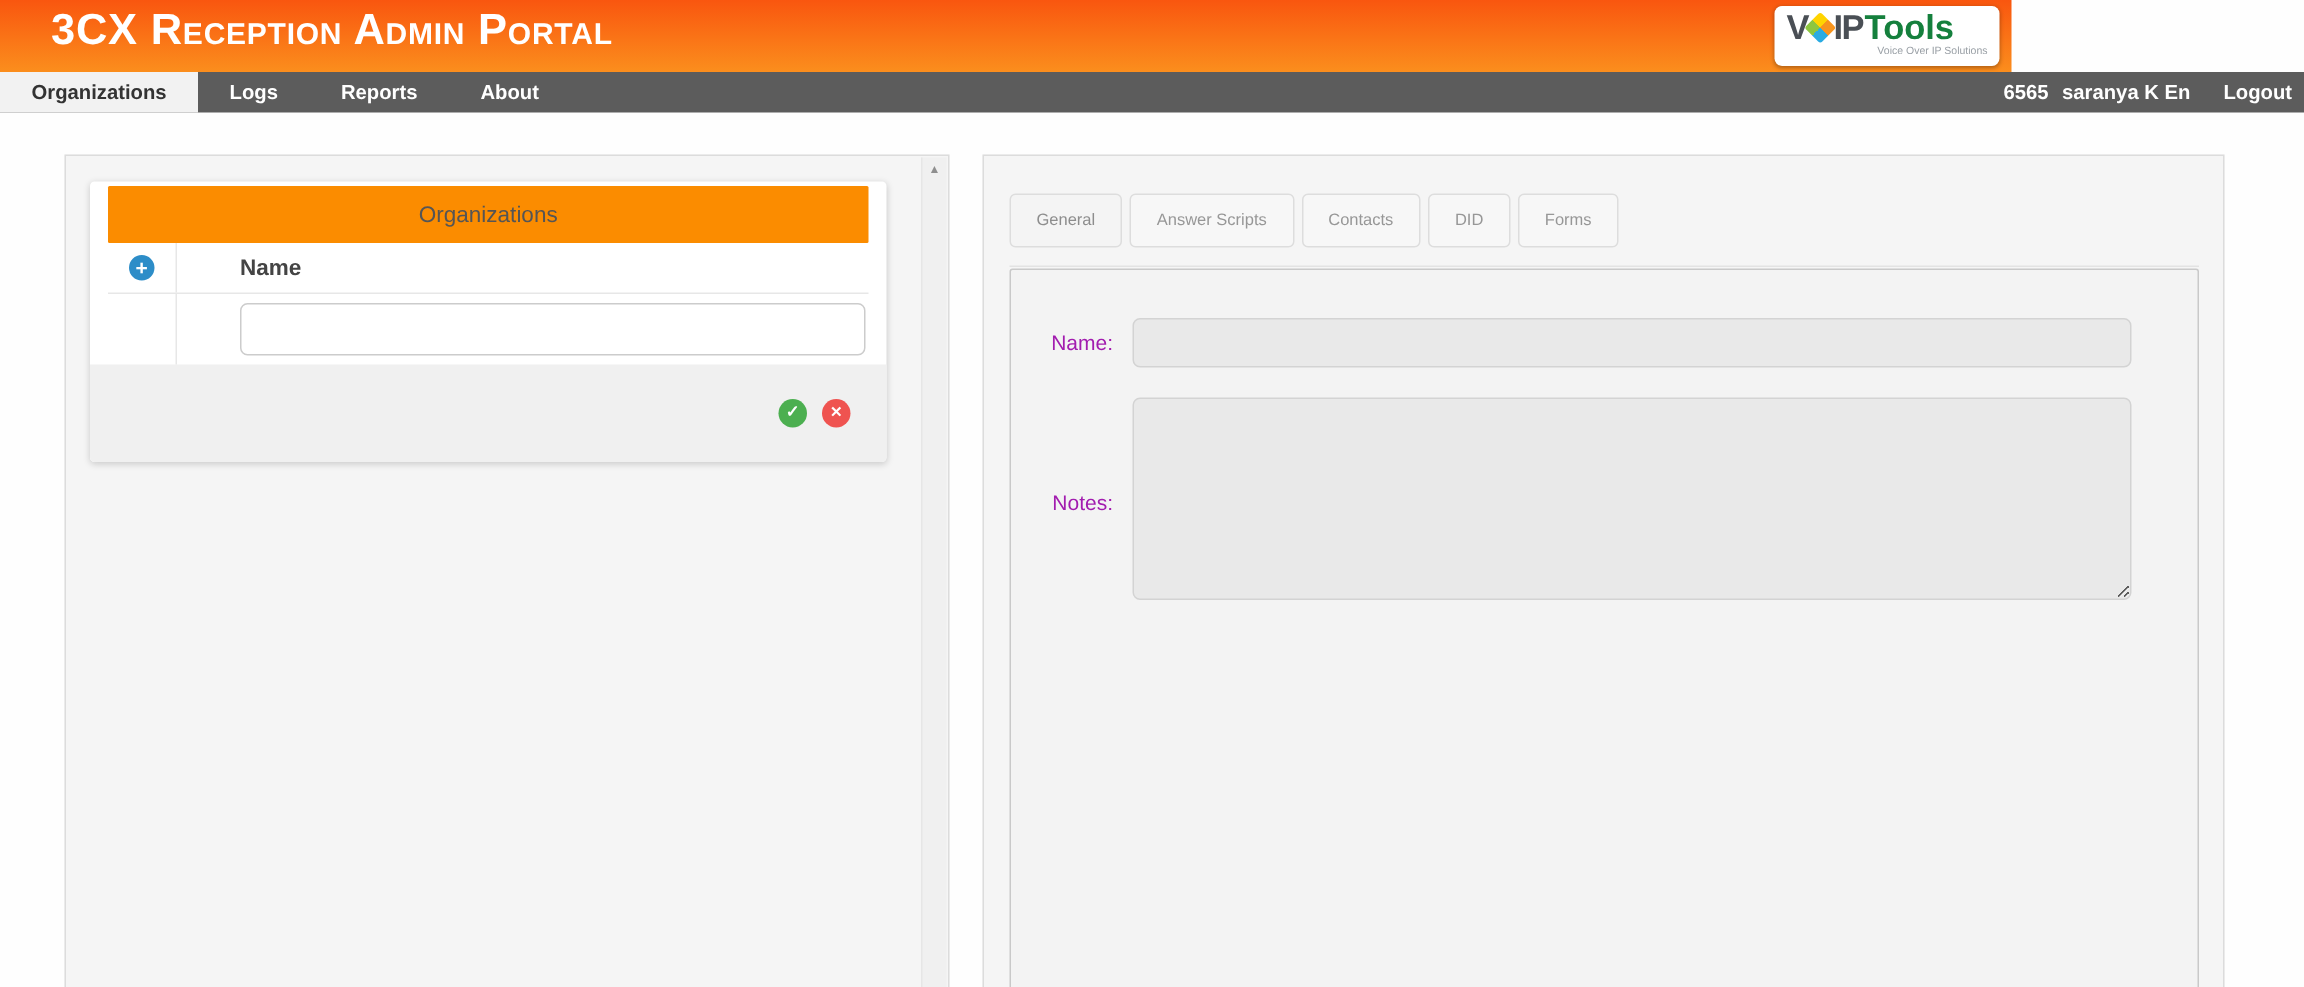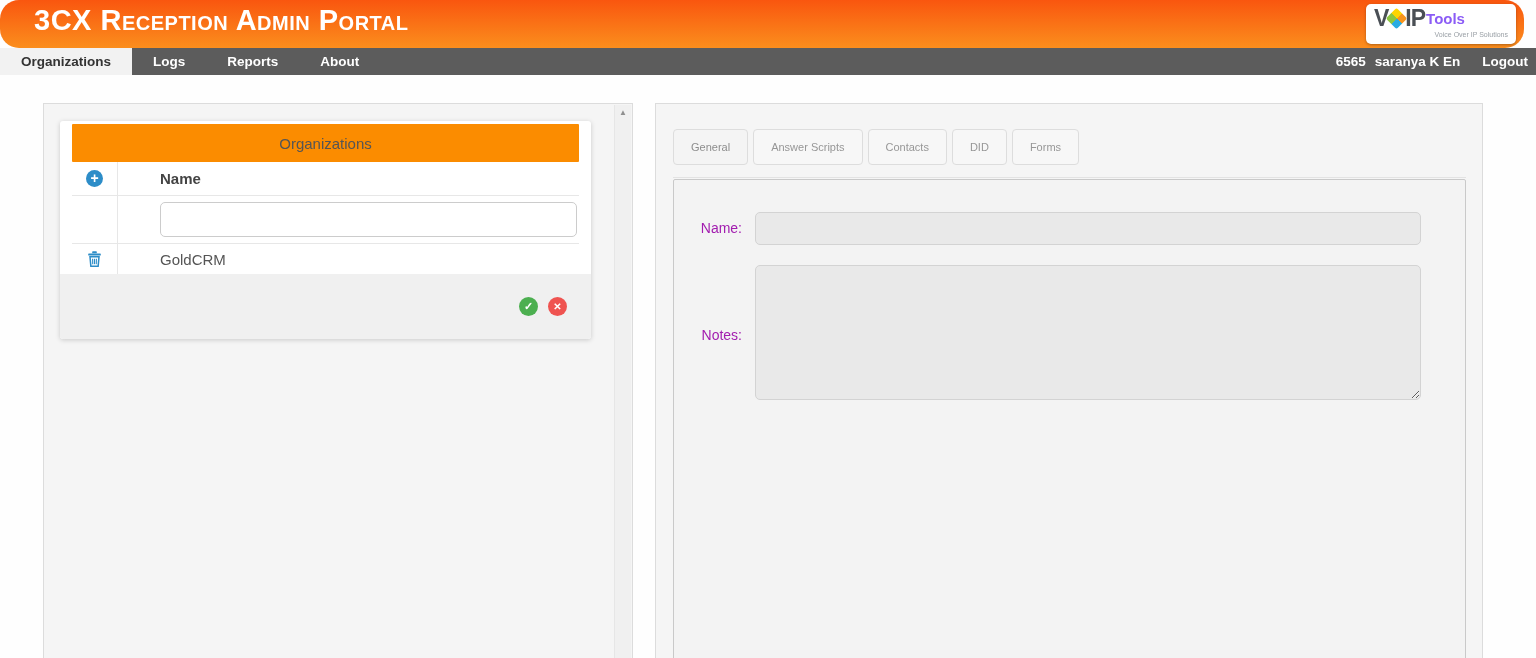--- a/index.html
+++ b/index.html
@@ -1,30 +1,30 @@
 <!DOCTYPE html>
 <html><head>
 <meta charset="utf-8">
 <style>
   * { margin:0; padding:0; box-sizing:border-box; }
   body { font-family:"Liberation Sans", sans-serif; background:#fff; }
   .stage { position:relative; width:1536px; height:658px; overflow:hidden; background:#fefefe; }
 
   
-  .header { position:absolute; left:0; top:0; width:1524px; height:48px;
-            background:linear-gradient(to bottom,#f9560f,#fb8e1d);border-radius:19px; }
+  .header { position:absolute; left:0; top:0; width:1341px; height:48px;
+            background:linear-gradient(to bottom,#f9560f,#fb8e1d); }
   .app-title { position:absolute; left:34px; top:4px; color:#fff; font-size:29px;
                font-weight:600; font-variant:small-caps; letter-spacing:0.5px; }
   .logo { position:absolute; right:8px; top:4px; width:150px; height:40px; background:#fff;
           border-radius:5px; box-shadow:0 1px 3px rgba(0,0,0,.3); padding:2px 8px 0 8px; z-index:5; }
   .logo-main { display:flex; align-items:center; height:24px; }
   .logo-v, .logo-ip { color:#4a4f55; font-size:23px; font-weight:bold; letter-spacing:-1px; }
   .logo-diamond { width:15px; height:15px; margin:0 1px; transform:rotate(45deg); border-radius:2px;
           background:conic-gradient(from 0deg,#f7941d 0 25%,#29abe2 0 50%,#8dc63f 0 75%,#ffd400 0 100%); }
-  .logo-tools { color:#8b5cf6; font-size:15px; font-weight:bold; margin-left:1px; }
+  .logo-tools { color:#15803d; font-size:23px; font-weight:bold; margin-left:1px; }
   .logo-tagline { font-size:7px; color:#9aa0a6; text-align:right; margin-top:1px; }
 
   
   .nav { position:absolute; left:0; top:48px; width:1536px; height:27px; background:#5c5c5c;
          display:flex; align-items:stretch; font-size:13.5px; font-weight:600; }
   .nav-item { color:#fff; padding:0 21px; display:flex; align-items:center; cursor:pointer; }
   .nav-item.active { background:#f2f2f2; color:#333; }
   .nav-right { margin-left:auto; display:flex; align-items:center; color:#fff; padding-right:8px; }
   .nav-user { margin-right:22px; font-weight:600; }
   .nav-ext { margin-right:9px; font-weight:600; }
@@ -136,35 +136,20 @@
           <div class="org-col-name org-name-header">Name</div>
         </div>
 
         <div class="org-row" style="min-height:41px;">
           <div class="org-col-icon"></div>
           <div class="org-col-name">
             <input class="org-input" type="text" value="" style="">
           </div>
         </div>
 
-        <div class="org-row" style="min-height:30px;">
-          <div class="org-col-icon">
-            <span class="icon-trash">
-              <svg width="15" height="16" viewBox="0 0 15 16">
-                <rect x="5.2" y="0.3" width="4.6" height="2" rx="0.6" fill="#2d8dc8"></rect>
-                <rect x="1.2" y="2.6" width="12.6" height="2" rx="0.6" fill="#2d8dc8"></rect>
-                <path d="M3 5.8h9l-0.85 9.4h-7.3z" fill="none" stroke="#2d8dc8" stroke-width="1.5"></path>
-                <line x1="5.6" y1="7.8" x2="5.75" y2="13.2" stroke="#2d8dc8" stroke-width="1.1"></line>
-                <line x1="7.5" y1="7.8" x2="7.5" y2="13.2" stroke="#2d8dc8" stroke-width="1.1"></line>
-                <line x1="9.4" y1="7.8" x2="9.25" y2="13.2" stroke="#2d8dc8" stroke-width="1.1"></line>
-              </svg>
-            </span>
-          </div>
-          <div class="org-col-name org-name-cell">GoldCRM</div>
-        </div>
 
       </div>
       <div class="org-footer">
         <div class="icon-check">✓</div>
         <div class="icon-x">✕</div>
       </div>
     </div>
   </div>
 
   <div class="panel panel-right">

